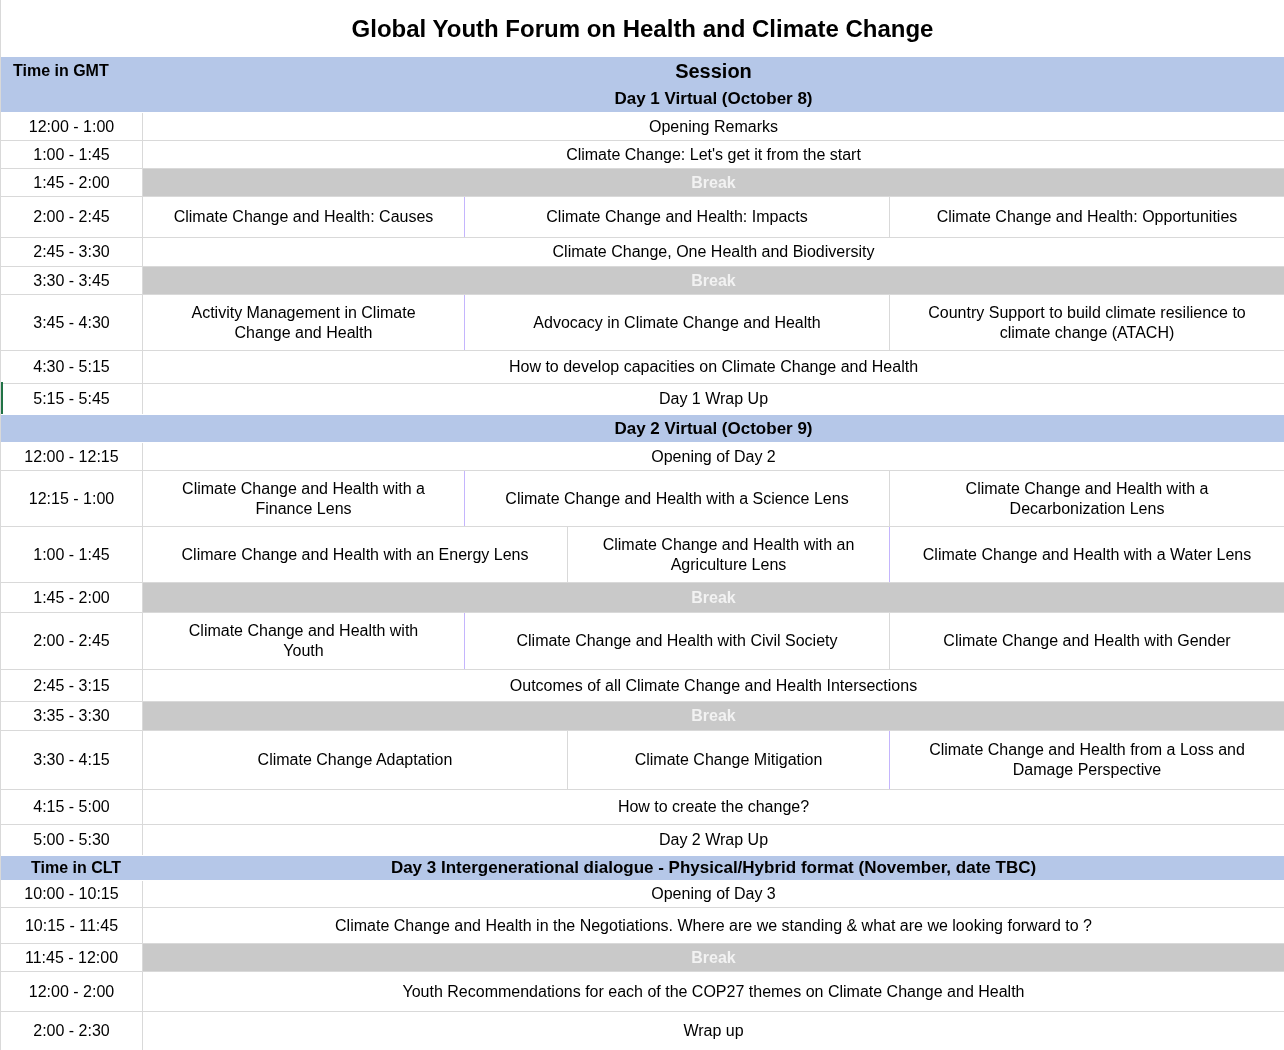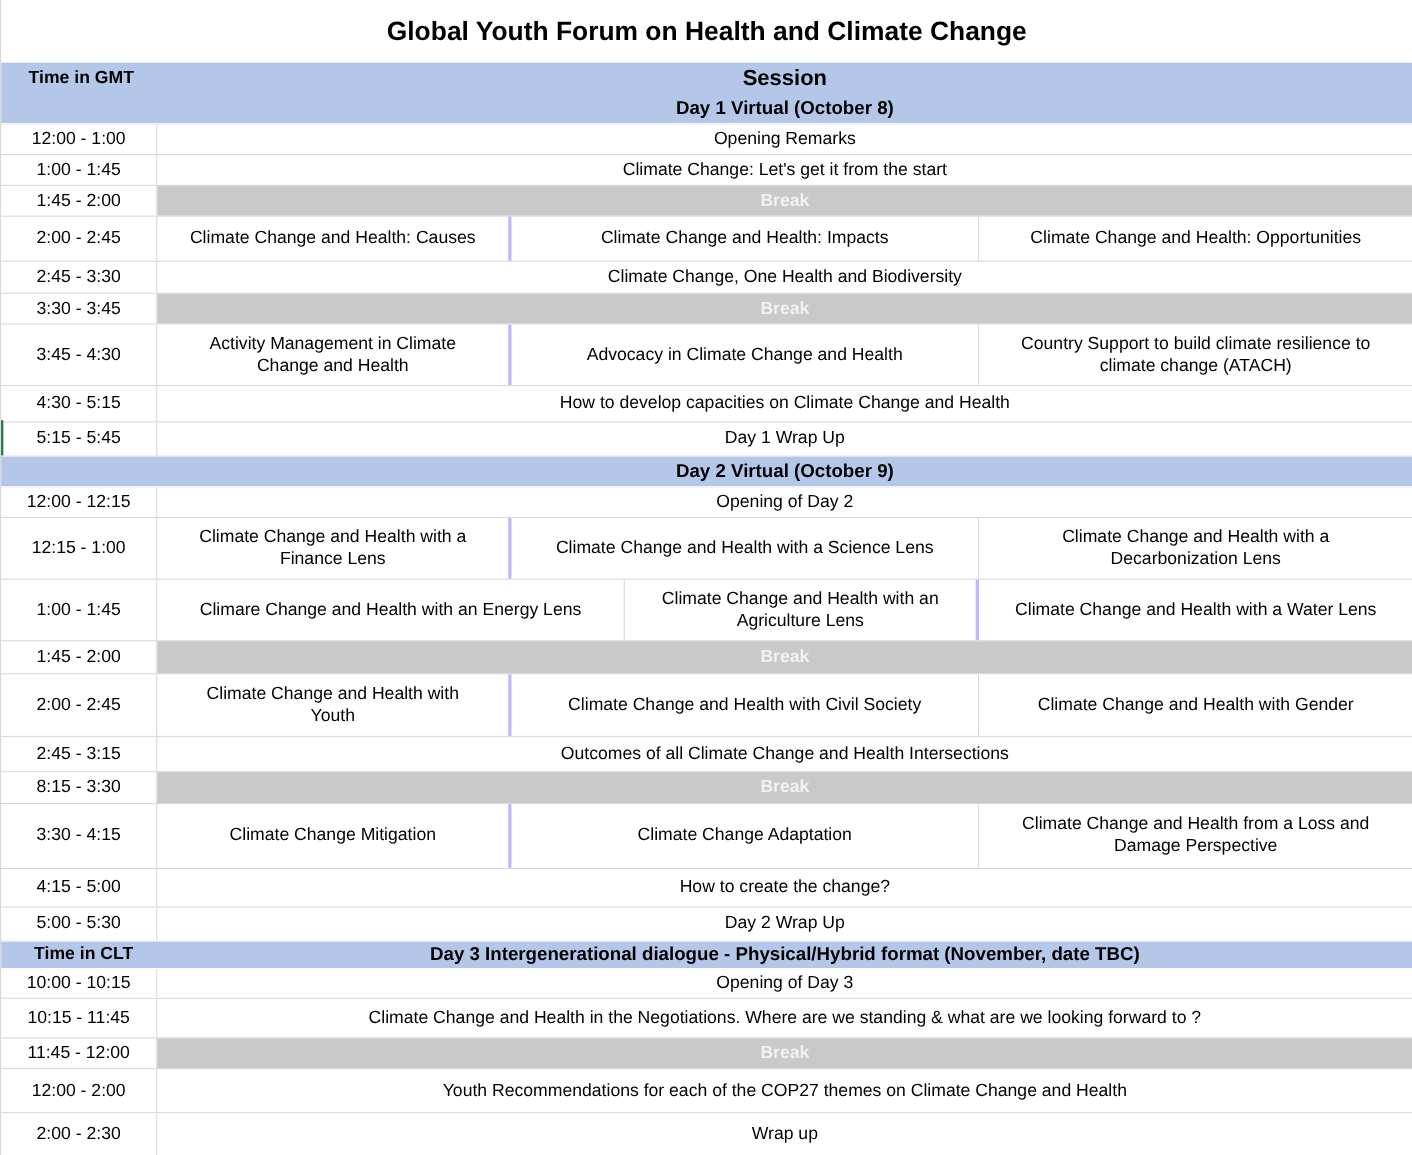--- a/index.html
+++ b/index.html
@@ -5,34 +5,34 @@
   html,body{margin:0;padding:0;background:#ffffff;}
   body{font-family:"Liberation Sans","DejaVu Sans",sans-serif;color:#000;}
   .sheet{width:1284px;height:1050px;box-sizing:border-box;border-left:1px solid #d9d9d9;overflow:hidden;background:#fff;}
 
   .row{display:flex;box-sizing:border-box;border-bottom:1px solid #d9d9d9;position:relative;align-items:stretch;}
   .row.noborder{border-bottom:none;}
 
   .cell{display:flex;align-items:center;justify-content:center;text-align:center;
         box-sizing:border-box;font-size:16px;line-height:1.25;white-space:pre-line;padding:0 6px;}
   .time{width:142px;flex:none;border-right:1px solid #d9d9d9;font-size:16px;}
-  .c1{width:322px;flex:none;border-right:3px solid #c4b5fd;}
+  .c1{width:322px;flex:none;border-right:1px solid #c4b5fd;}
   .c2{width:425px;flex:none;border-right:1px solid #d9d9d9;}
   .c3{flex:1;}
   .span{flex:1;}
 
   .break-band{background:#c9c9c9;color:#f2f2f2;font-weight:bold;}
 
   .title-row{height:57px;border-bottom:none;display:flex;align-items:center;justify-content:center;}
   .title{font-size:24px;font-weight:bold;text-align:left;}
 
   .hdr-block{background:#b5c7e8;border-bottom:1px solid #ffffff;box-sizing:border-box;height:56px;}
   .hdr-line{display:flex;height:28px;box-sizing:border-box;}
   .hdr-time{width:142px;flex:none;display:flex;align-items:center;justify-content:flex-start;
-            padding-left:25px;font-weight:bold;font-size:16px;box-sizing:border-box;}
+            padding-left:12px;font-weight:bold;font-size:16px;box-sizing:border-box;}
   .hdr-center{flex:1;display:flex;align-items:center;justify-content:center;
               font-weight:bold;font-size:20px;text-align:center;}
   .day-title{font-size:17px;font-weight:bold;}
 
   .day-bar{background:#b5c7e8;border-top:1px solid #ffffff;border-bottom:1px solid #ffffff;
            display:flex;box-sizing:border-box;}
   .day-bar .spacer{width:142px;flex:none;}
   .day-bar .bar-text{flex:1;display:flex;align-items:center;justify-content:center;text-align:center;}
 
   .row.blue{background:#b5c7e8;border-bottom:1px solid #ffffff;border-top:1px solid #ffffff;}
@@ -137,27 +137,27 @@
     <div class="cell c1">Climate Change and Health with
 Youth</div>
     <div class="cell c2">Climate Change and Health with Civil Society</div>
     <div class="cell c3">Climate Change and Health with Gender</div>
   </div>
   <div class="row" style="height:32px">
     <div class="cell time">2:45 - 3:15</div>
     <div class="cell span">Outcomes of all Climate Change and Health Intersections</div>
   </div>
   <div class="row" style="height:29px">
-    <div class="cell time">8:15 - 3:30</div>
+    <div class="cell time">3:35 - 3:30</div>
     <div class="cell span break-band">Break</div>
   </div>
   <div class="row" style="height:59px">
     <div class="cell time">3:30 - 4:15</div>
+    <div class="cell c2">Climate Change Adaptation</div>
     <div class="cell c1">Climate Change Mitigation</div>
-    <div class="cell c2">Climate Change Adaptation</div>
     <div class="cell c3">Climate Change and Health from a Loss and
 Damage Perspective</div>
   </div>
   <div class="row" style="height:35px">
     <div class="cell time">4:15 - 5:00</div>
     <div class="cell span">How to create the change?</div>
   </div>
   <div class="row noborder" style="height:30px">
     <div class="cell time">5:00 - 5:30</div>
     <div class="cell span">Day 2 Wrap Up</div>

